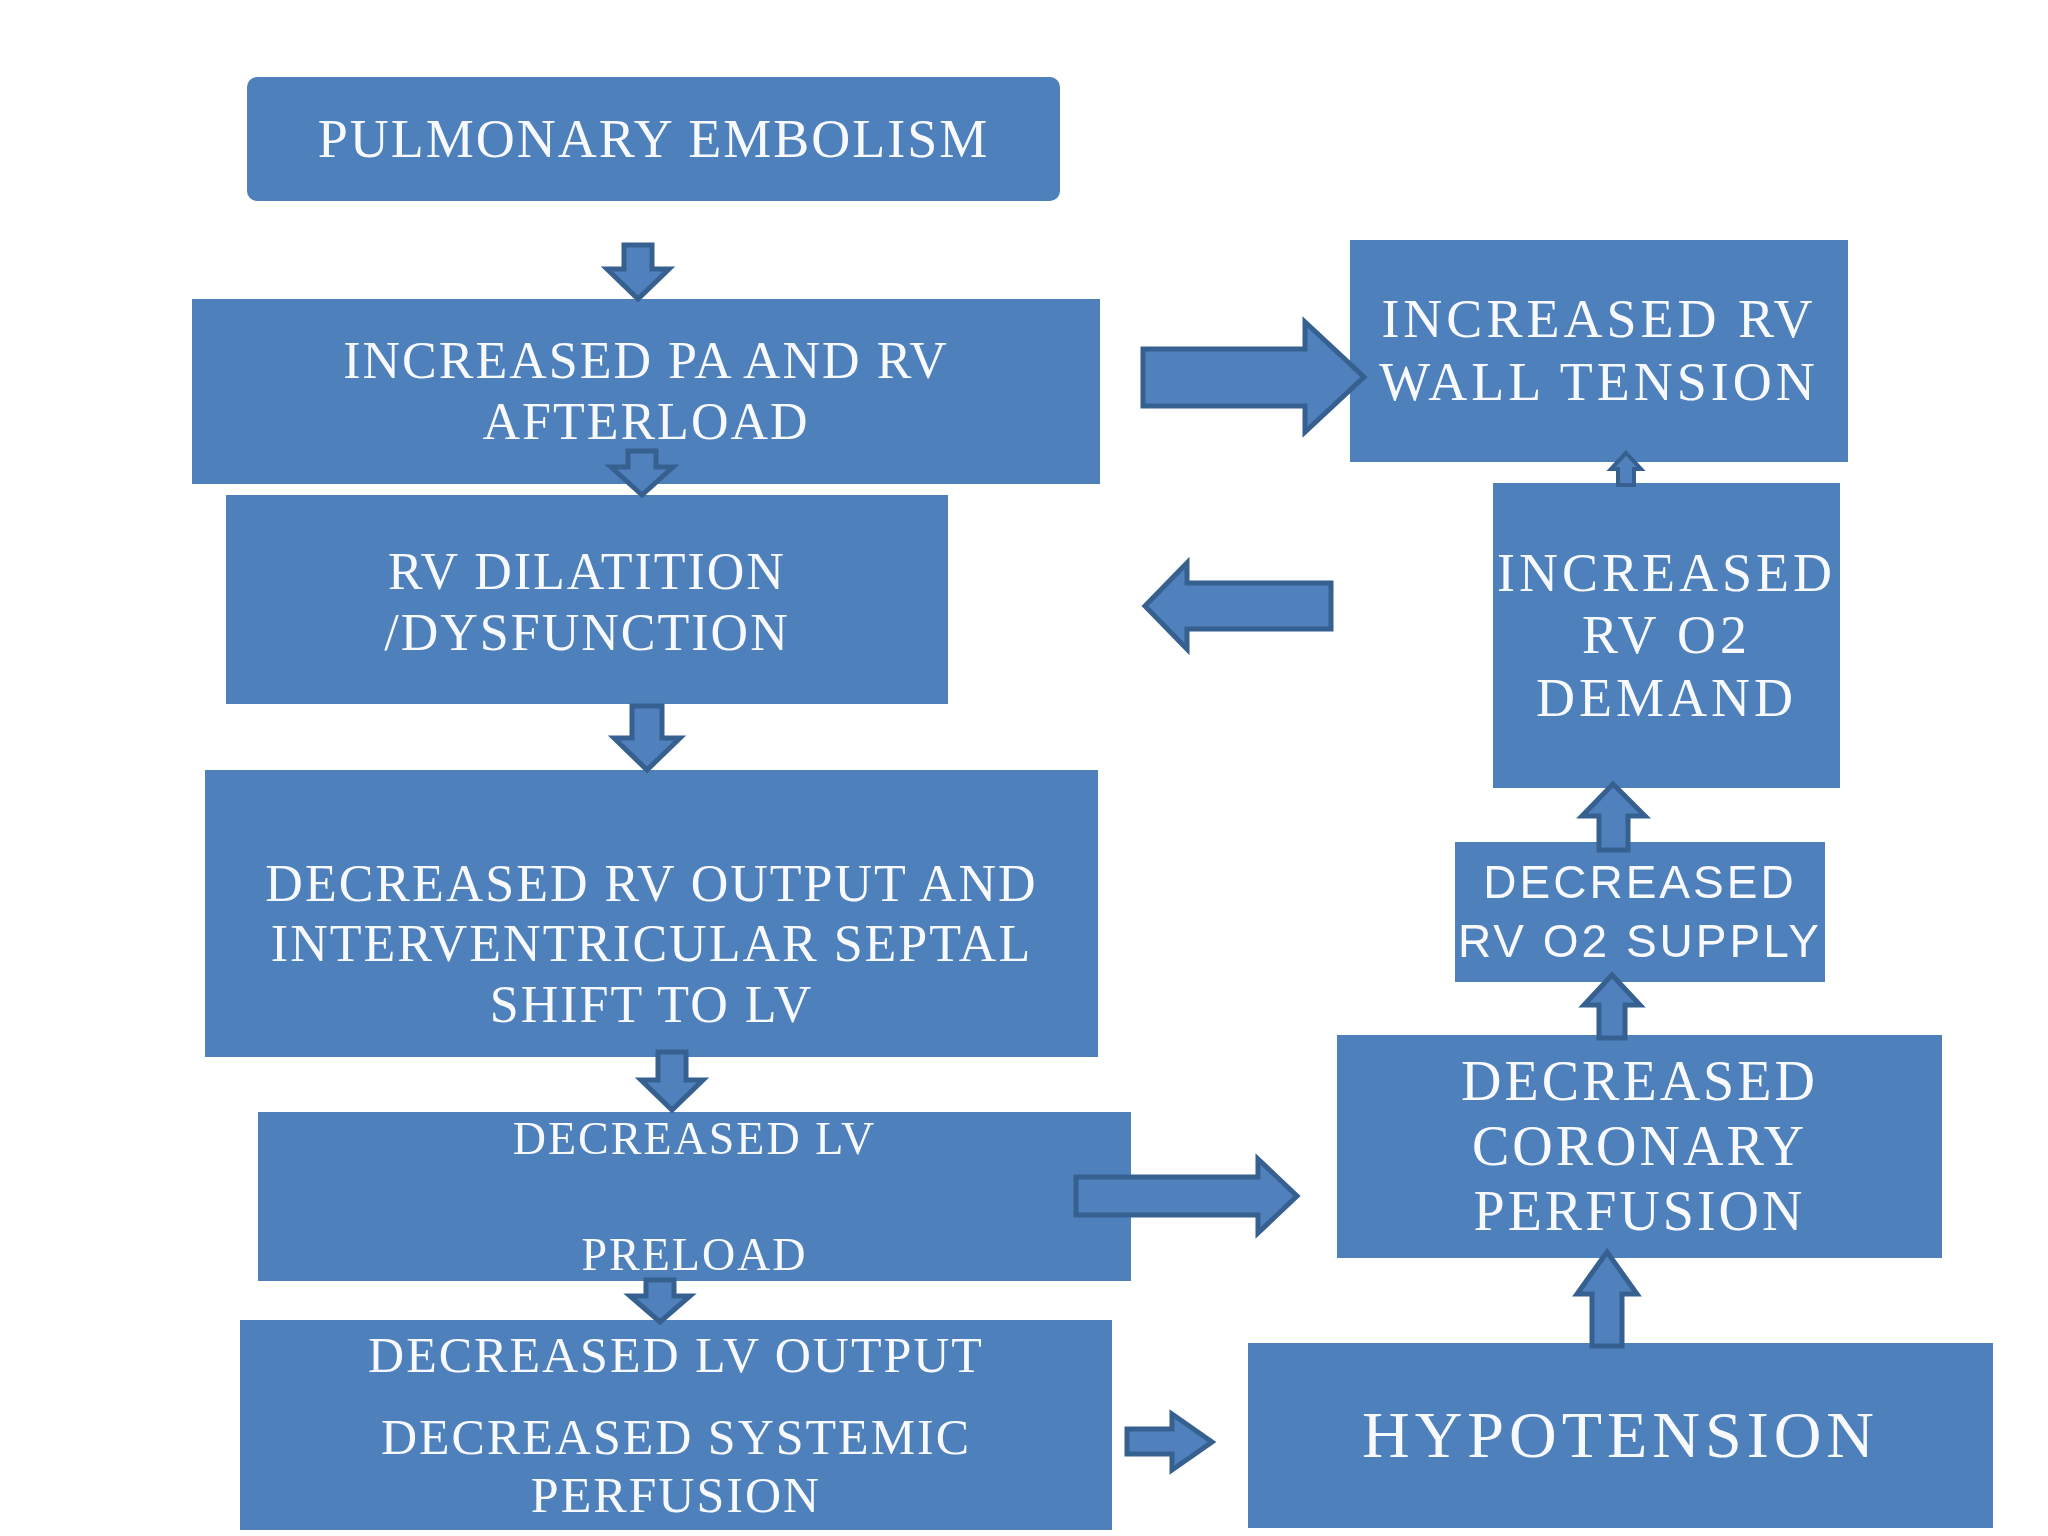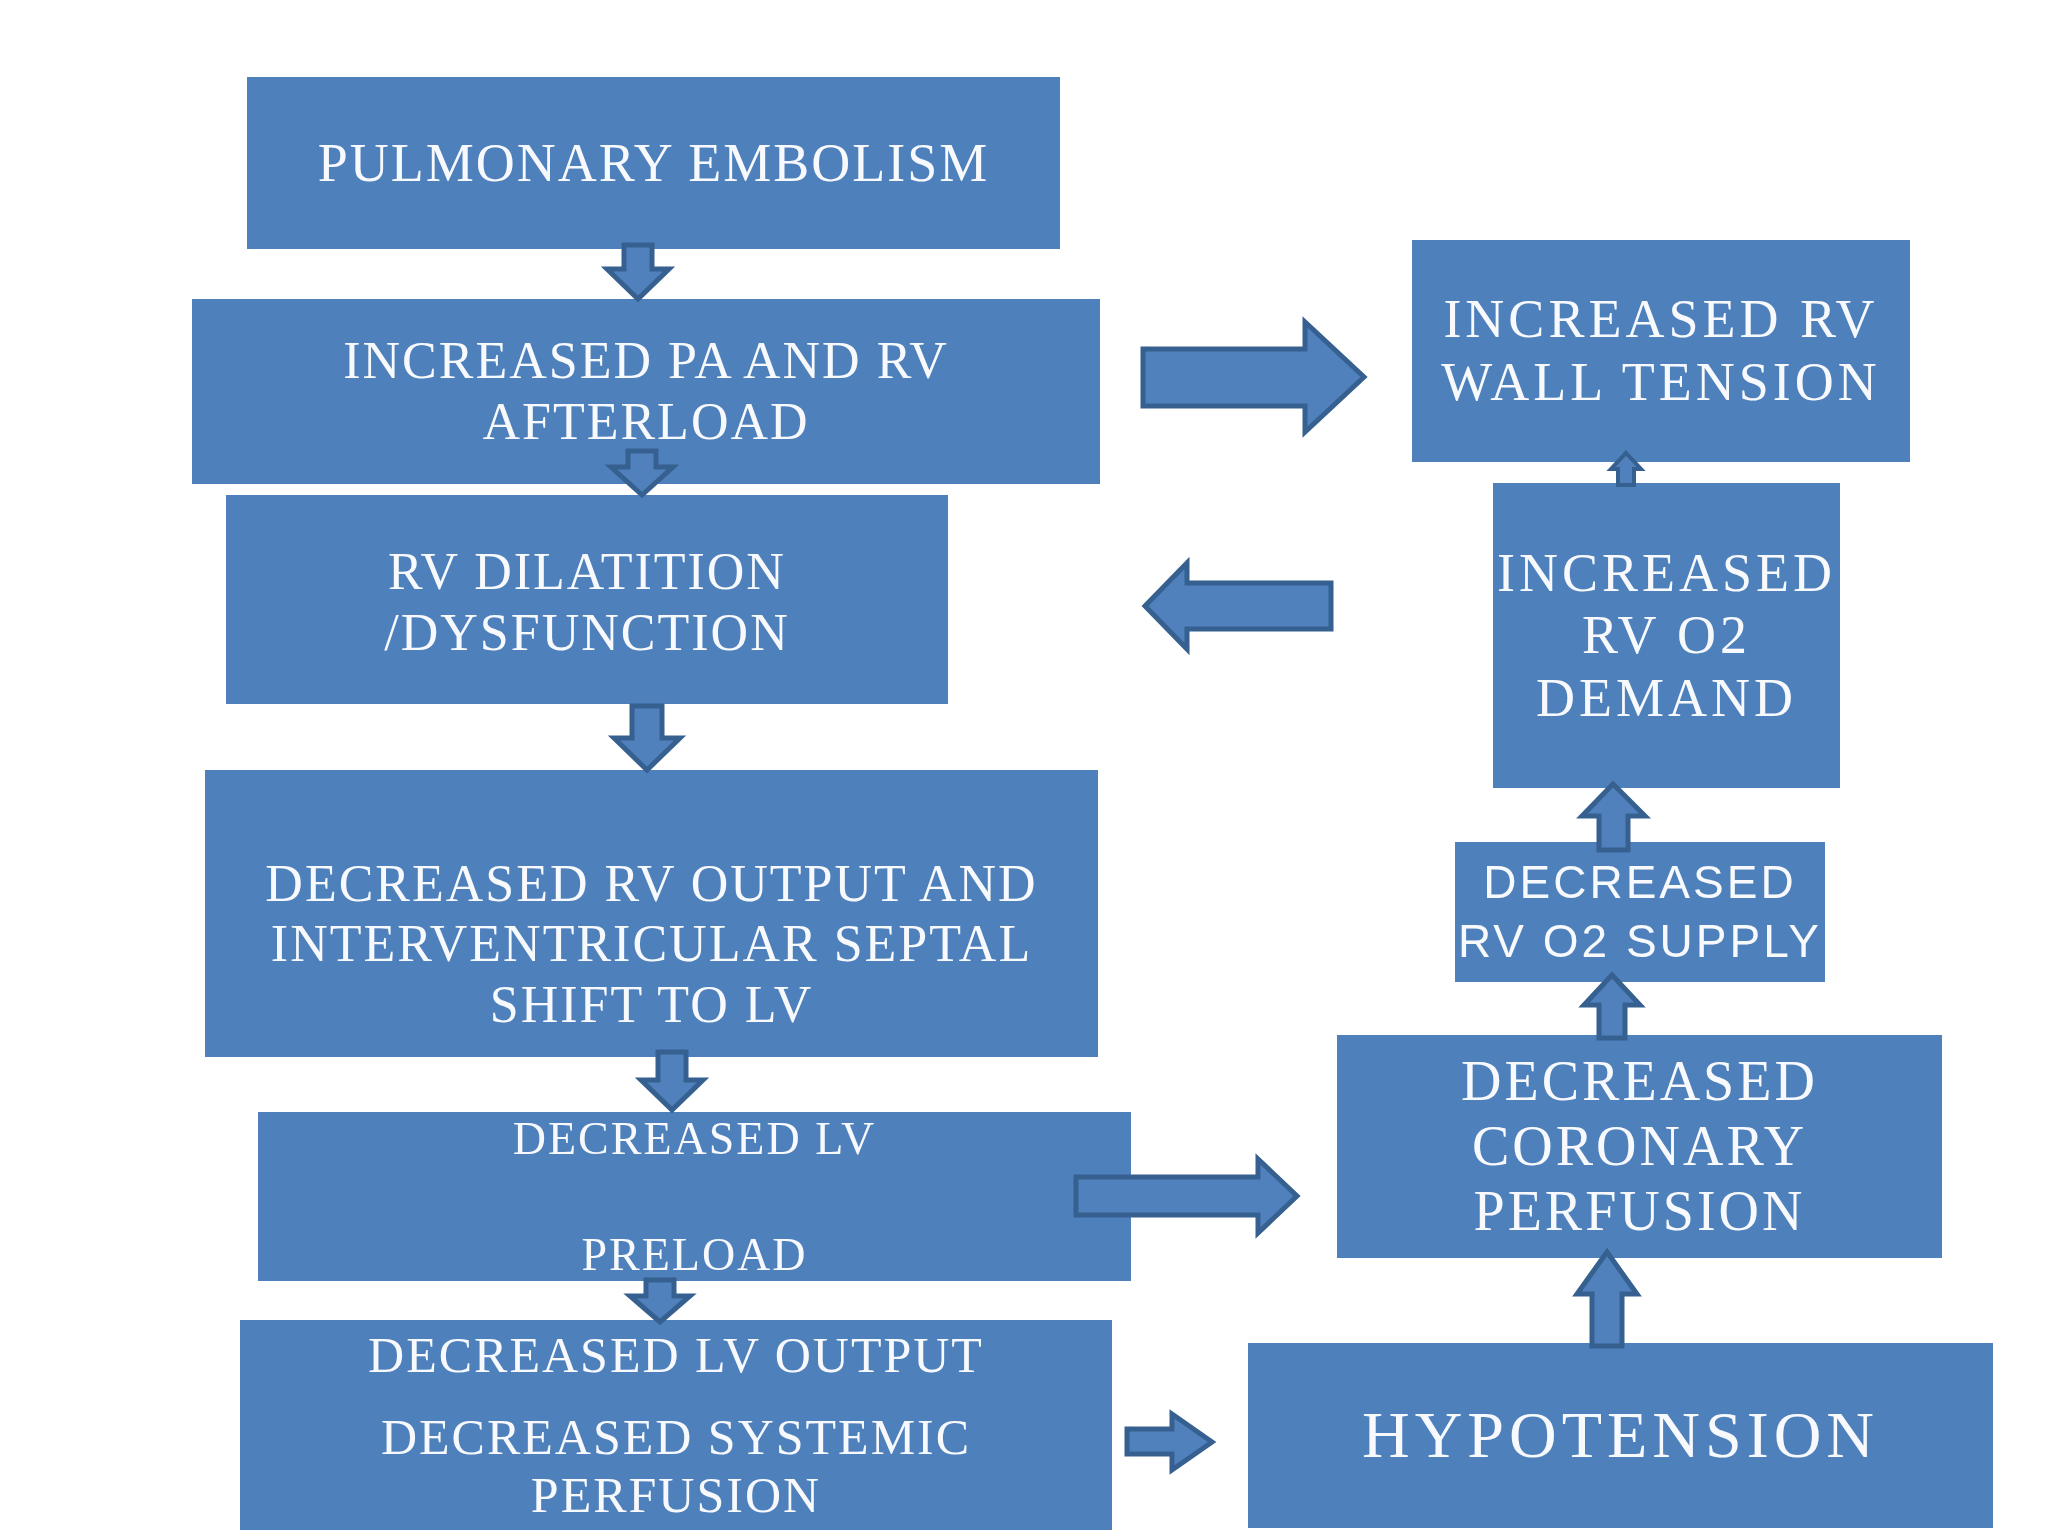--- a/index.html
+++ b/index.html
@@ -14,29 +14,29 @@
     position:relative;width:2048px;height:1536px;background:var(--background);
     overflow:hidden;font-family:"Liberation Serif","DejaVu Serif",serif;
   }
   .box{
     position:absolute;background:var(--box-fill);color:var(--text-color);
     display:flex;flex-direction:column;align-items:center;justify-content:center;
     text-align:center;line-height:1.16;
   }
   .ln{white-space:nowrap;}
   
-  .bA{left:247px;top:77px;width:813px;height:172px;font-size:54px;letter-spacing:2px;}
+  .bA{left:247px;top:77px;width:813px;height:124px;font-size:54px;letter-spacing:2px;border-radius:10px;}
   .bB{left:192px;top:299px;width:908px;height:185px;font-size:52px;letter-spacing:2px;}
   .bC{left:226px;top:495px;width:722px;height:209px;font-size:52px;letter-spacing:2px;padding-top:6px;box-sizing:border-box;}
   .bD{left:205px;top:770px;width:893px;height:287px;font-size:52px;letter-spacing:2px;justify-content:center;padding-top:62px;box-sizing:border-box;}
   .bE{left:258px;top:1112px;width:873px;height:169px;font-size:46px;letter-spacing:2px;justify-content:space-between;}
   .bF{left:240px;top:1320px;width:872px;height:210px;font-size:50px;letter-spacing:2px;}
   .bF .gap{margin-top:24px;}
   
-  .bR1{left:1412px;top:240px;width:498px;height:222px;font-size:54px;letter-spacing:4px;}
+  .bR1{left:1350px;top:240px;width:498px;height:222px;font-size:54px;letter-spacing:4px;}
   .bR2{left:1493px;top:483px;width:347px;height:305px;font-size:54px;letter-spacing:4px;text-align:right;}
   .bR3{left:1455px;top:842px;width:370px;height:140px;font-size:46px;letter-spacing:3px;
        font-family:"Liberation Sans","DejaVu Sans",sans-serif;line-height:1.28;}
   .bR4{left:1337px;top:1035px;width:605px;height:223px;font-size:56px;letter-spacing:3px;}
   .bR5{left:1248px;top:1343px;width:745px;height:185px;font-size:66px;letter-spacing:5px;}
   
   .arrow{position:absolute;overflow:visible;}
   .arrow polygon{fill:var(--arrow-fill);stroke:var(--arrow-outline);stroke-width:5;stroke-linejoin:miter;}
   .arrow.thin polygon{stroke-width:4;}
 </style>

